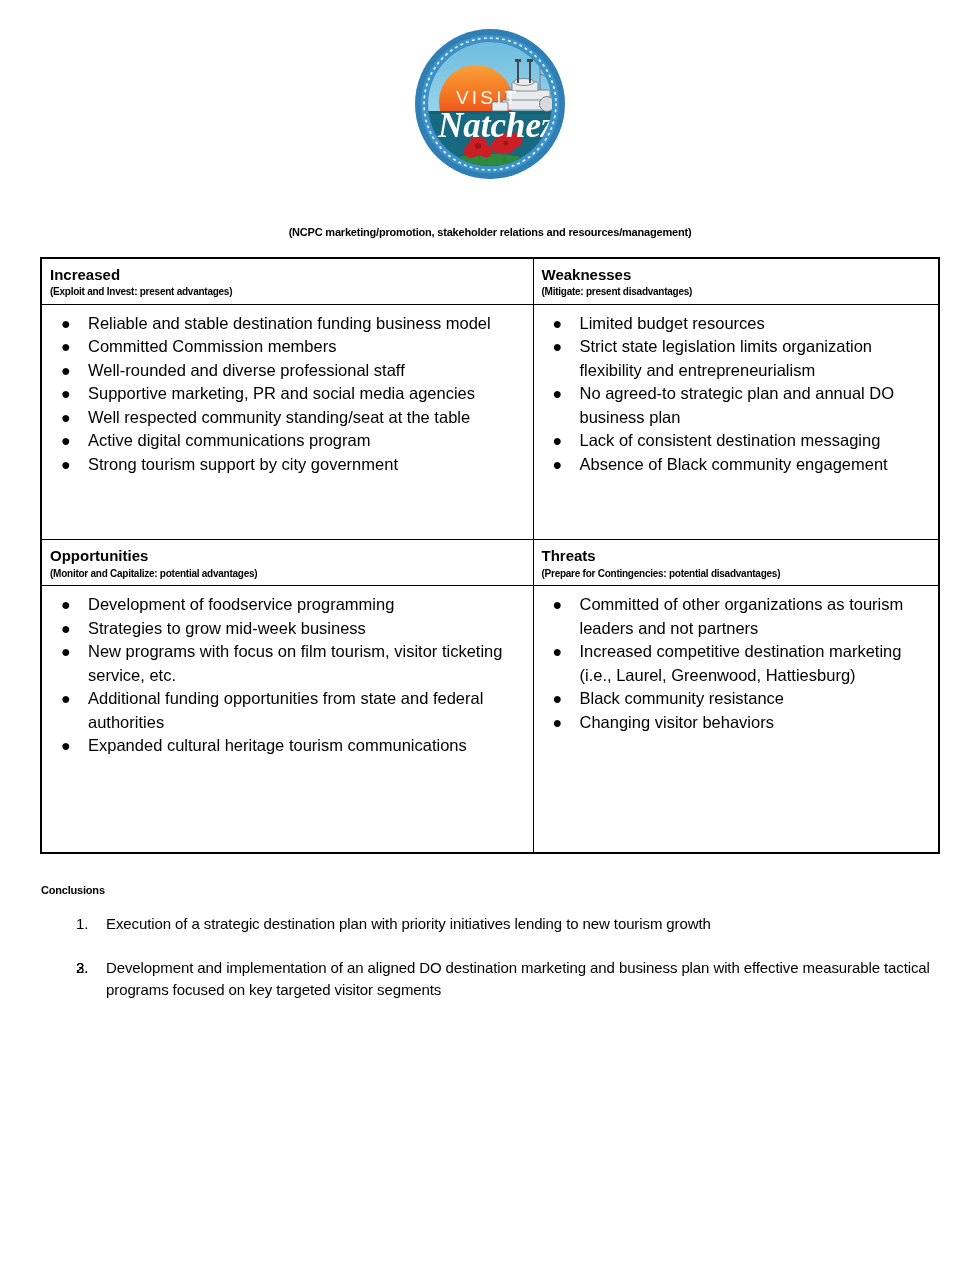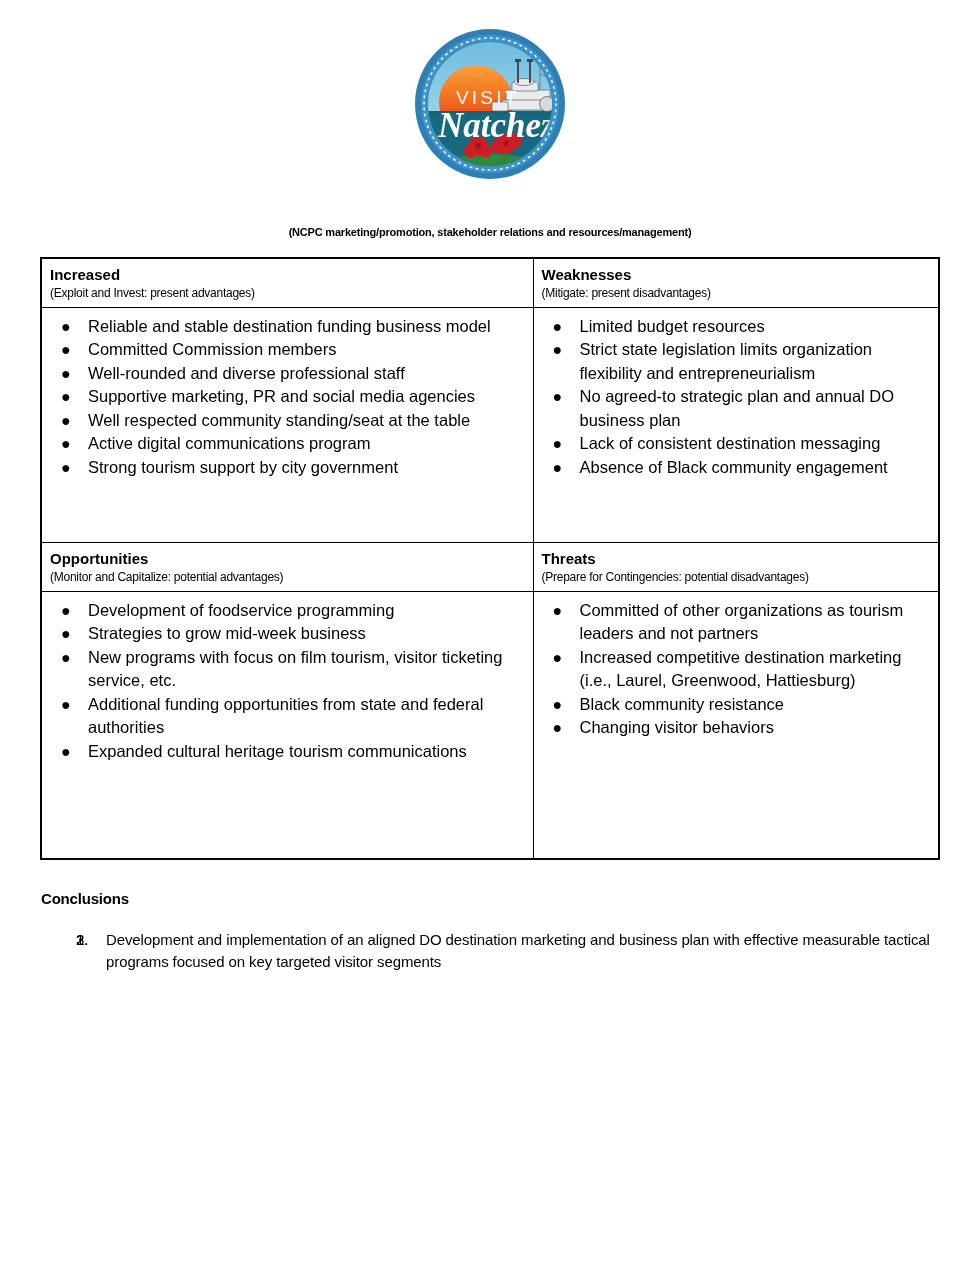--- a/index.html
+++ b/index.html
@@ -63,22 +63,22 @@
   .swot .outer-t { border-top: 2px solid #000; }
   .swot .outer-b { border-bottom: 2px solid #000; }
 
   .cell-head {
     padding: 6px 8px 5px 8px;
     font-size: 15px;
     font-weight: bold;
     line-height: 1.35;
   }
   .cell-head .sub {
-    font-size: 12px;
-    font-weight: normal;
+    font-size: 10px;
+    font-weight: bold;
     letter-spacing: -0.25px;
   }
   .cell-body {
     padding: 7px 8px 10px 8px;
   }
   ul.points {
     list-style: none;
     margin: 0;
     padding: 0;
   }
@@ -100,21 +100,21 @@
   .pad-w { height: 30px; }
   .pad-o { height: 60px; }
   .pad-t { height: 108px; }
 
   
   .conclusions {
     width: 898px;
     margin: 30px auto 0 auto;
   }
   .conc-title {
-    font-size: 15px;
+    font-size: 11px;
     font-weight: bold;
     letter-spacing: -0.2px;
   }
   ol.conc-list {
     list-style: none;
     margin: 17px 0 0 0;
     padding: 0;
   }
   ol.conc-list li {
     position: relative;
@@ -308,17 +308,17 @@
           <div class="pad-t"></div>
         </div>
       </td>
     </tr>
   </tbody>
 </table>
 
 <div class="conclusions">
   <div class="conc-title">Conclusions</div>
   <ol class="conc-list">
-      <li><span class="num">1.</span></li>
+      <li><span class="num">1.</span><span>Execution of a strategic destination plan with priority initiatives lending to new tourism growth</span></li>
       <li><span class="num">2.</span></li>
       <li><span class="num">3.</span><span>Development and implementation of an aligned DO destination marketing and business plan with effective measurable tactical programs focused on key targeted visitor segments</span></li>
     </ol>
 </div>
 
 </body></html>

